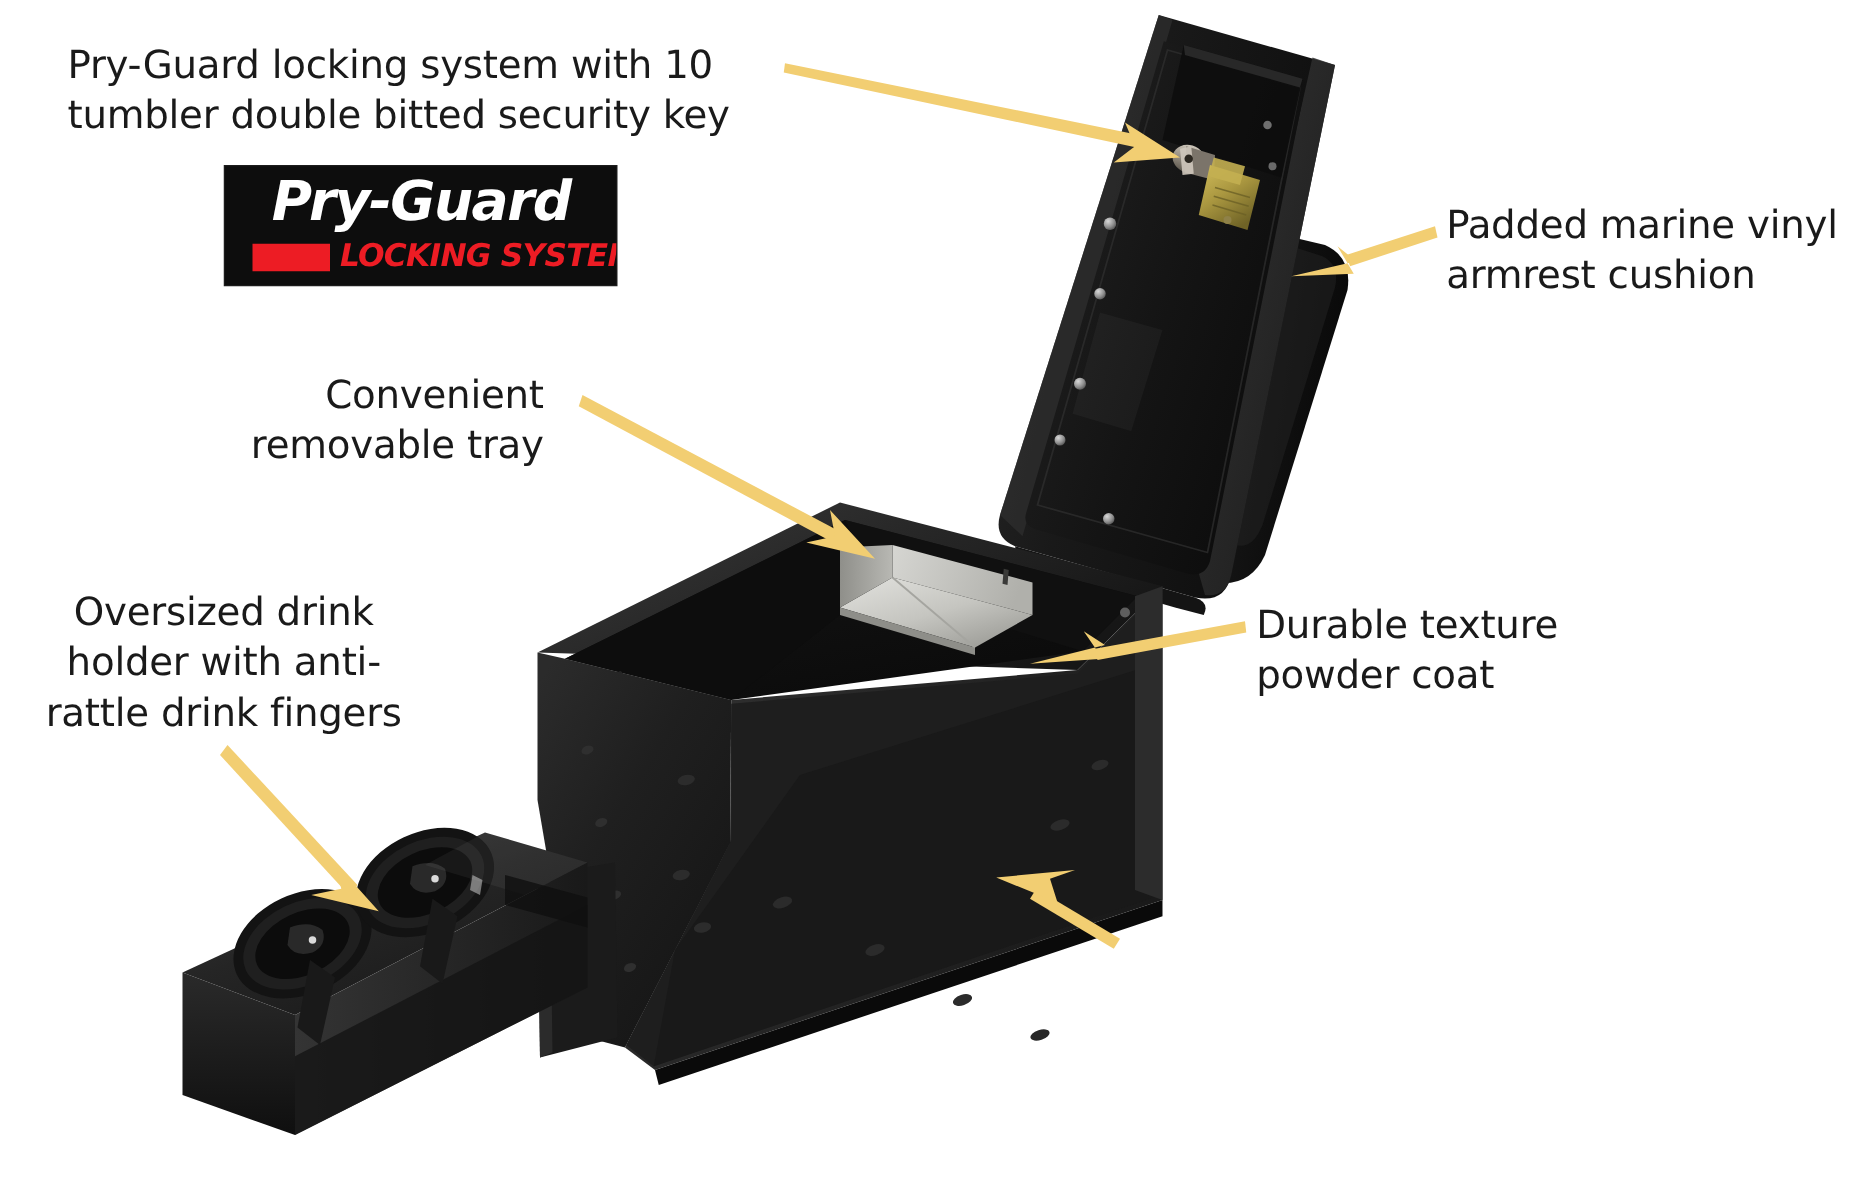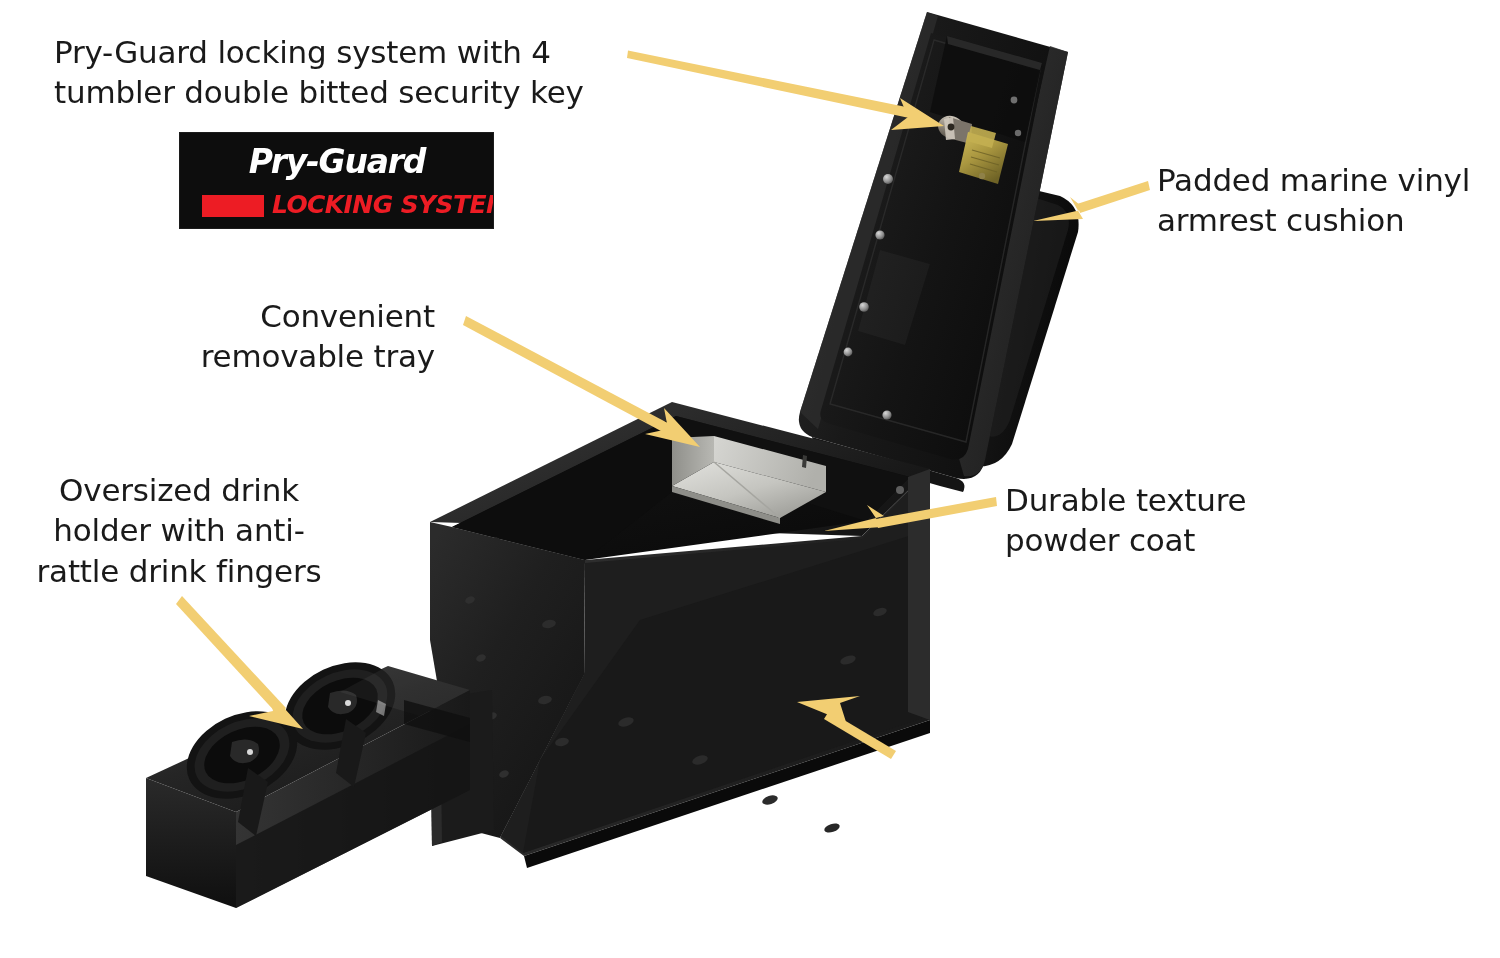--- a/index.html
+++ b/index.html
@@ -59,21 +59,21 @@
   #logo-wordmark {
     position: absolute;
     left: 14px;
     top: 3px;
     width: 286px;
     height: 52px;
     color: #ffffff;
     font-family: "DejaVu Sans", "Liberation Sans", sans-serif;
     font-style: italic;
     font-weight: 700;
-    font-size: 33px;
+    font-size: 44px;
     line-height: 52px;
     letter-spacing: -1.2px;
     text-align: center;
     white-space: nowrap;
   }
   #logo-redbar {
     position: absolute;
     left: 22px;
     top: 62px;
     width: 62px;
@@ -357,21 +357,21 @@
         <path d="M824,531 L884,516 L867,505 L882,527 Z"></path>
       </g>
 
       <g>
         <path d="M891,759 L824,719 L829,711 L896,751 Z"></path>
         <path d="M797,702 L846,722 L840,703 L860,696 Z"></path>
       </g>
     </g>
   </svg>
 
-  <div class="callout c-left" id="callout-lock">Pry-Guard locking system  with 4
+  <div class="callout c-left" id="callout-lock">Pry-Guard locking system  with 10
 tumbler double bitted security key</div>
 
   <div class="callout c-left" id="callout-cushion">Padded marine vinyl
 armrest cushion</div>
 
   <div class="callout c-right" id="callout-tray">Convenient
 removable tray</div>
 
   <div class="callout c-center" id="callout-drink">Oversized drink
 holder with anti-

